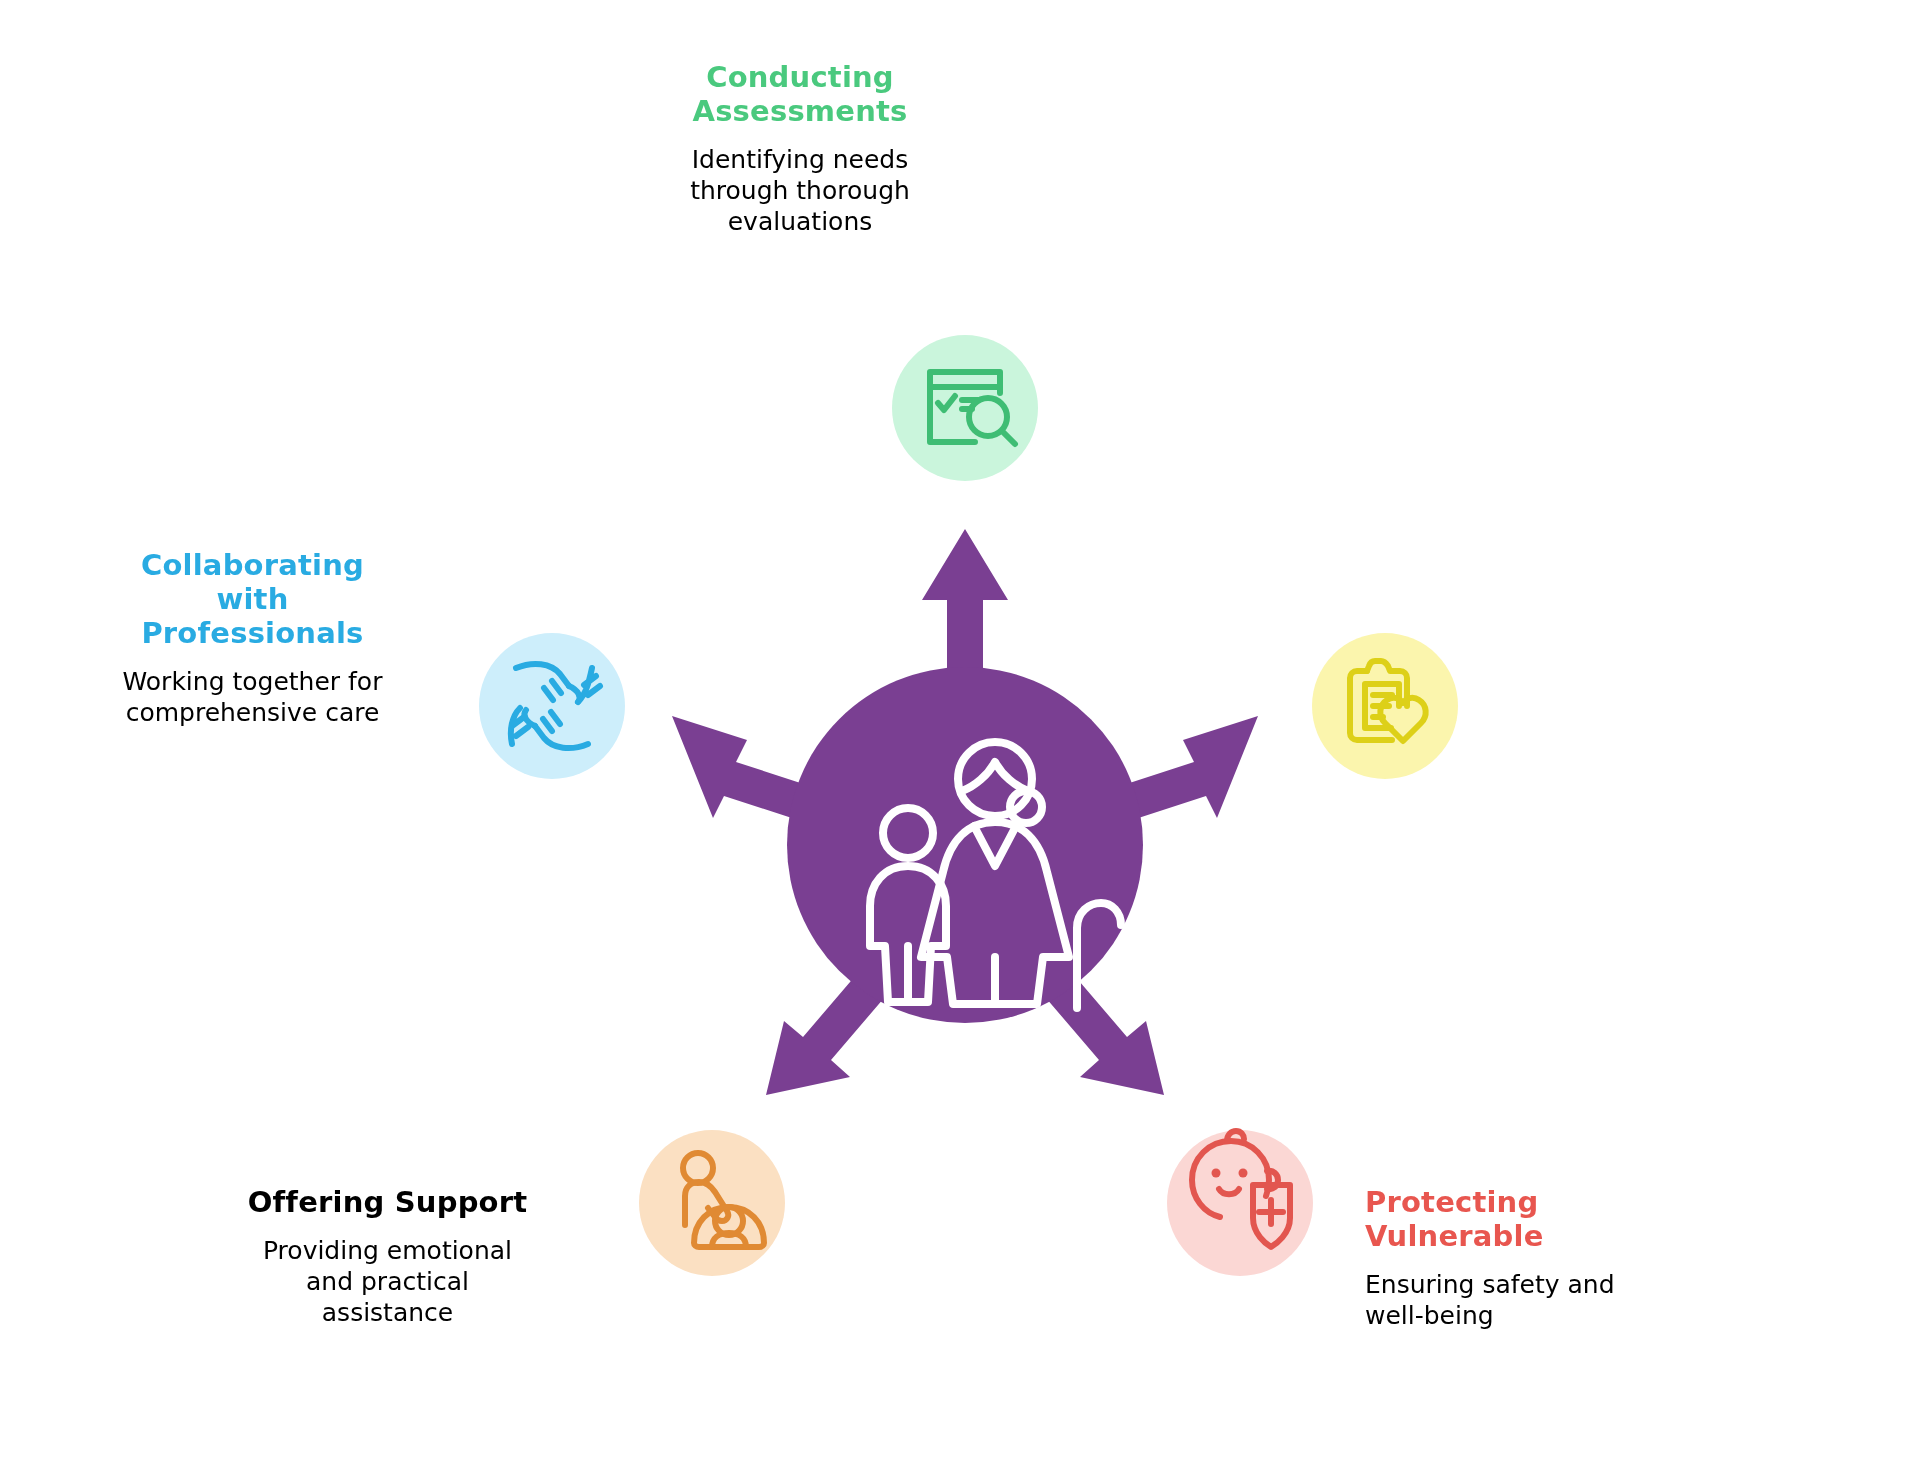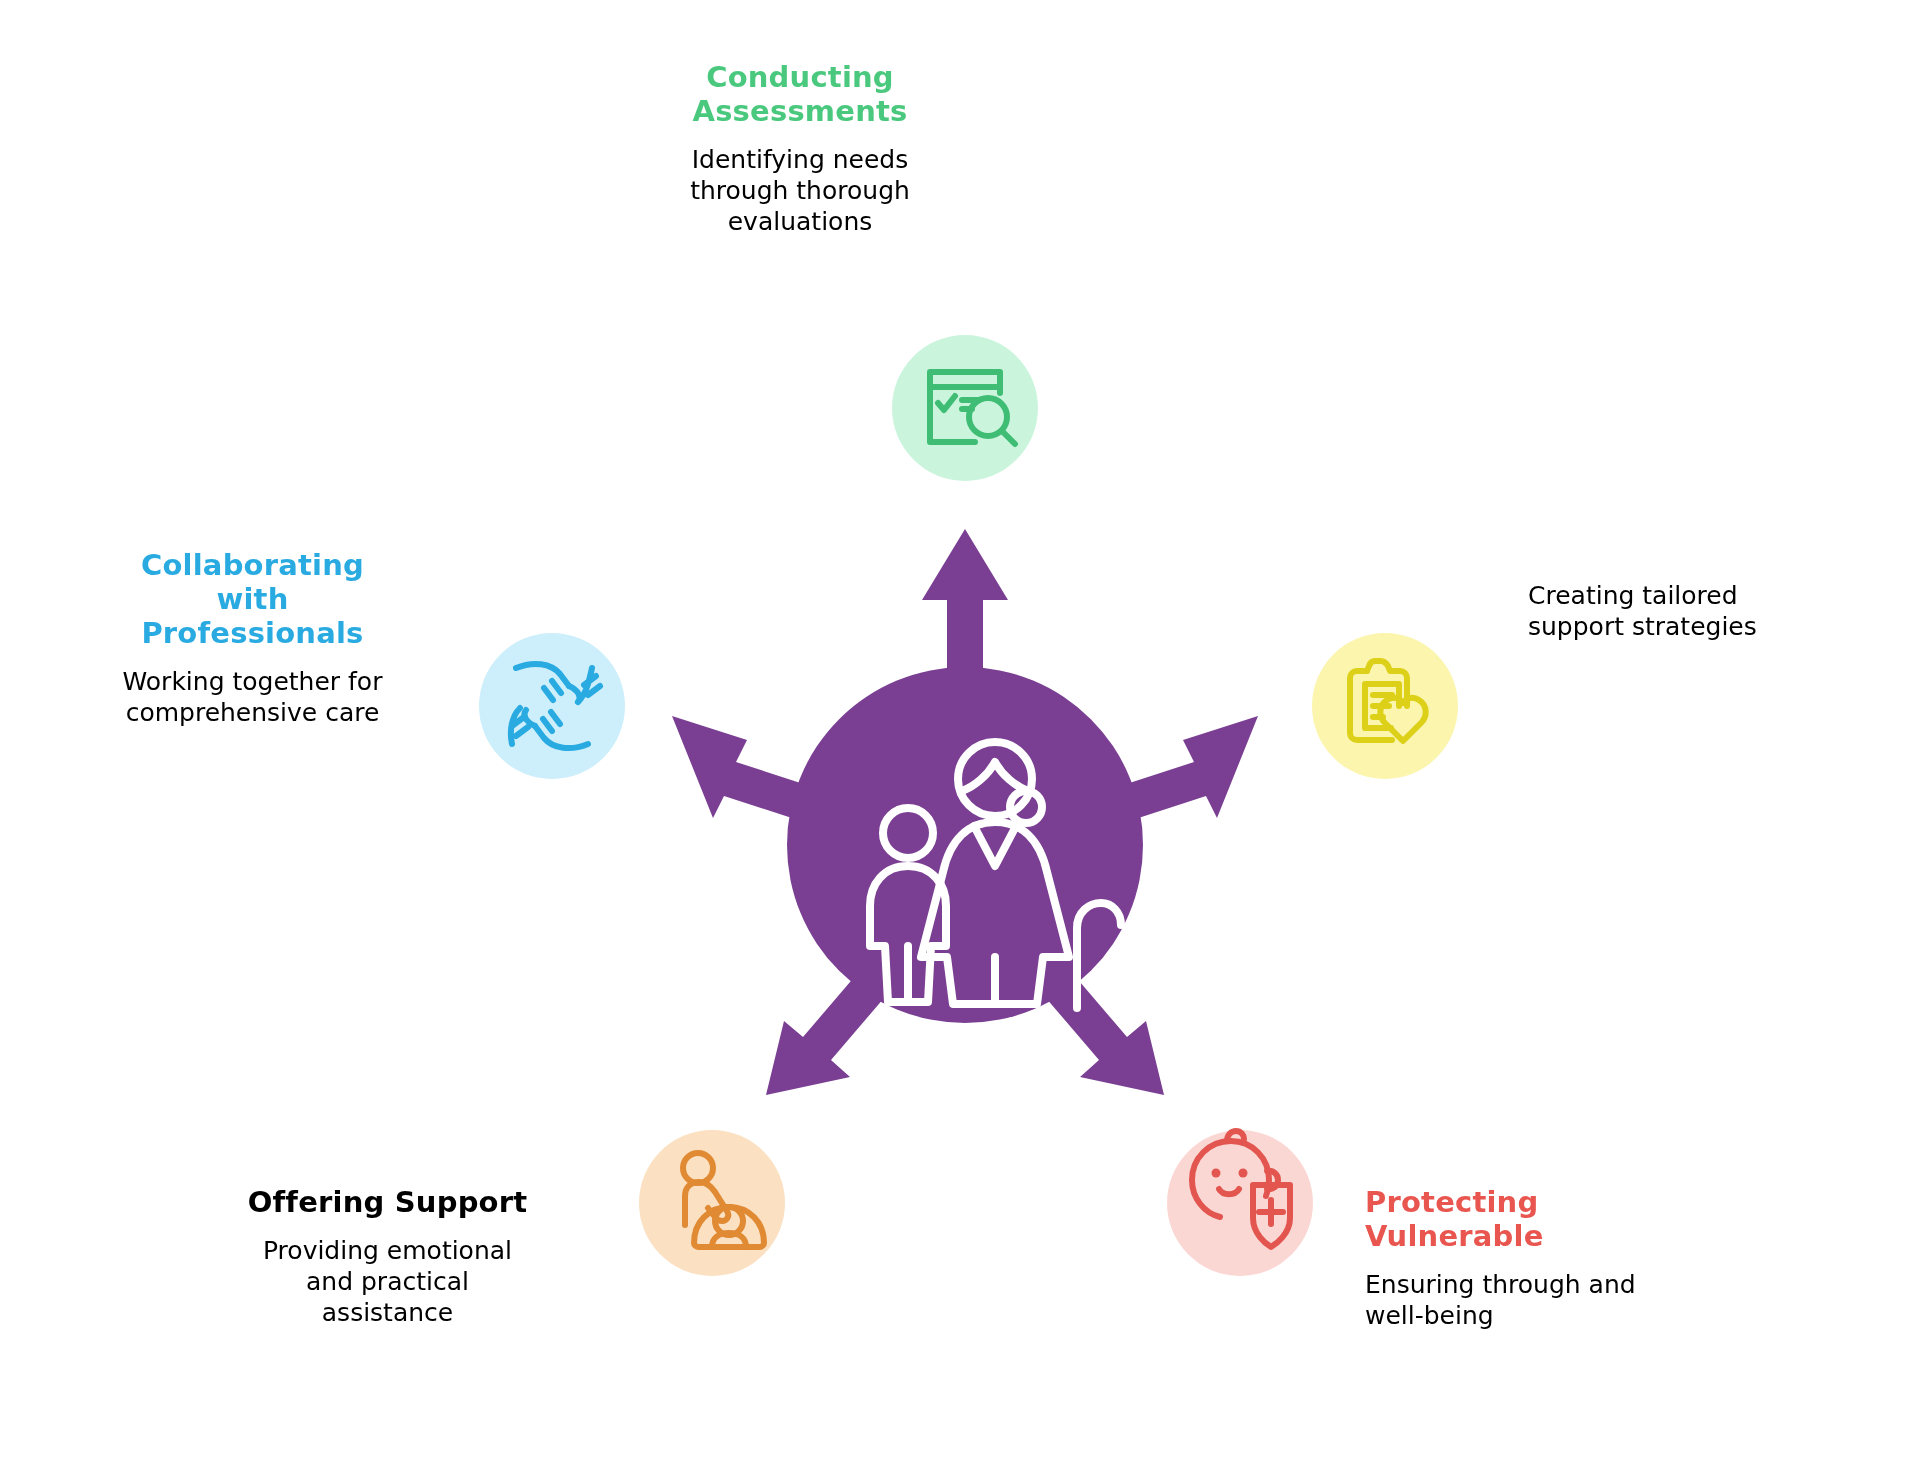--- a/index.html
+++ b/index.html
@@ -346,31 +346,29 @@
 
   <div class="node-text align-right" id="txt-collaborating">
     <p class="node-title">Collaborating
 with
 Professionals</p>
     <p class="node-desc">Working together for
 comprehensive care</p>
   </div>
 
   <div class="node-text align-left" id="txt-careplans">
-    <p class="node-desc">Creating tailored
-support strategies</p>
   </div>
 
   <div class="node-text align-right" id="txt-support">
     <p class="node-title">Offering Support</p>
     <p class="node-desc">Providing emotional
 and practical
 assistance</p>
   </div>
 
   <div class="node-text align-left" id="txt-protecting">
     <p class="node-title">Protecting
 Vulnerable</p>
-    <p class="node-desc">Ensuring through and
+    <p class="node-desc">Ensuring safety and
 well-being</p>
   </div>
 
 </div>
 
 </body></html>

